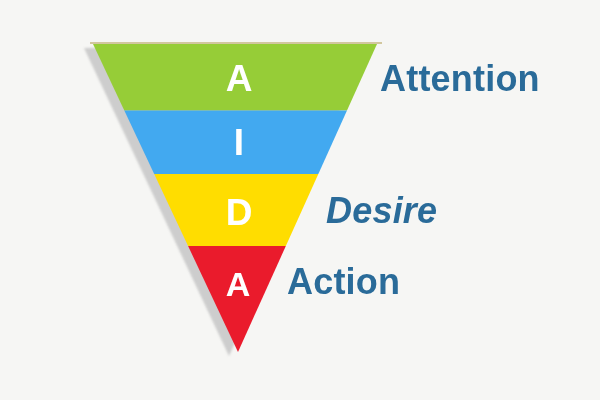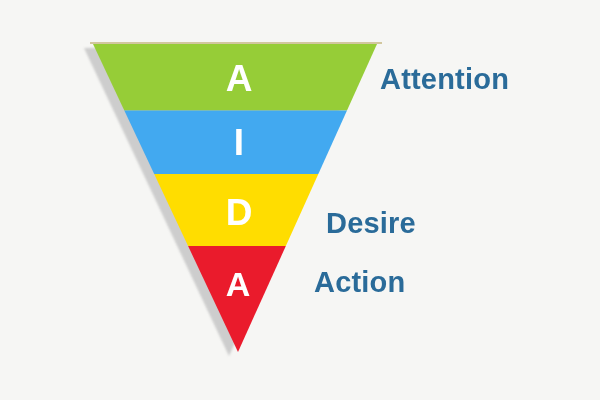--- a/index.html
+++ b/index.html
@@ -25,21 +25,21 @@
     font-size: 37px;
     font-weight: 600;
     line-height: 1;
     color: #ffffff;
     user-select: none;
   }
   .letter.small { font-size: 34px; }
   .stage-label {
     position: absolute;
     transform: translateY(-52%);
-    font-size: 29px;
+    font-size: 36px;
     font-weight: 600;
     line-height: 1;
     letter-spacing: 0.2px;
     color: #2a6b99;
     white-space: nowrap;
     user-select: none;
   }
 </style>
 </head>
 <body>
@@ -67,16 +67,16 @@
       <rect x="80" y="246" width="310" height="106" fill="#ea1b2c"></rect>
     </g>
   </svg>
 
   <div class="letter" style="left:239px; top:78px;">A</div>
   <div class="letter" style="left:239px; top:142px;">I</div>
   <div class="letter" style="left:239px; top:212px;">D</div>
   <div class="letter small" style="left:238px; top:284px;">A</div>
 
   <div class="stage-label" style="left:380px; top:80px;">Attention</div>
-  <div class="stage-label" style="left:326px; top:224px;">Desire</div>
-  <div class="stage-label" style="left:287px; top:283px;margin-left:27px;">Action</div>
+  <div class="stage-label" style="left:326px; top:212px;font-style:italic;">Desire</div>
+  <div class="stage-label" style="left:287px; top:283px;">Action</div>
 
 </div>
 
 </body></html>

